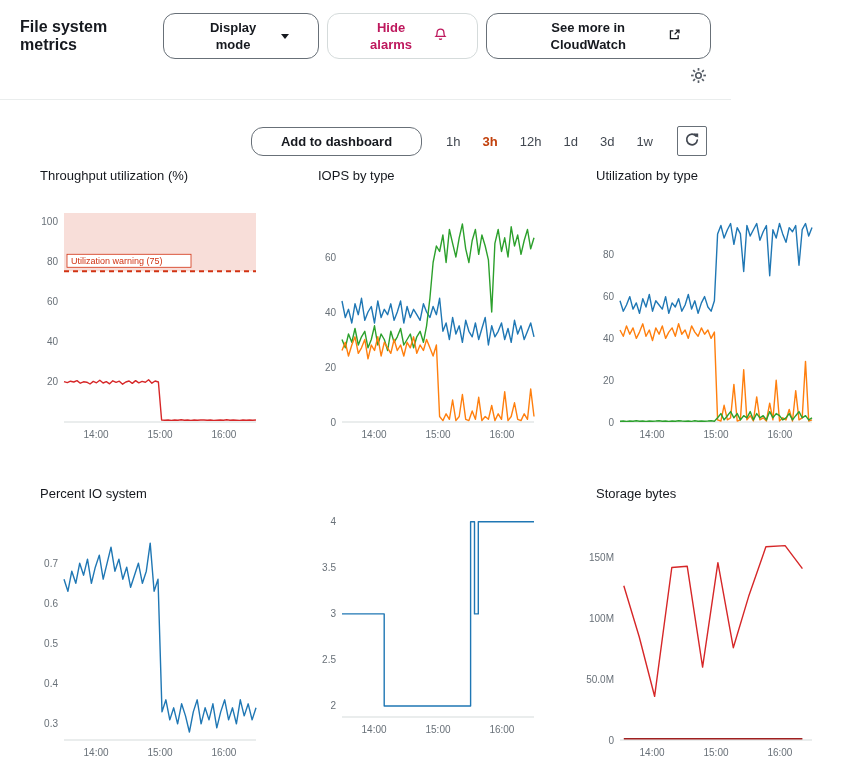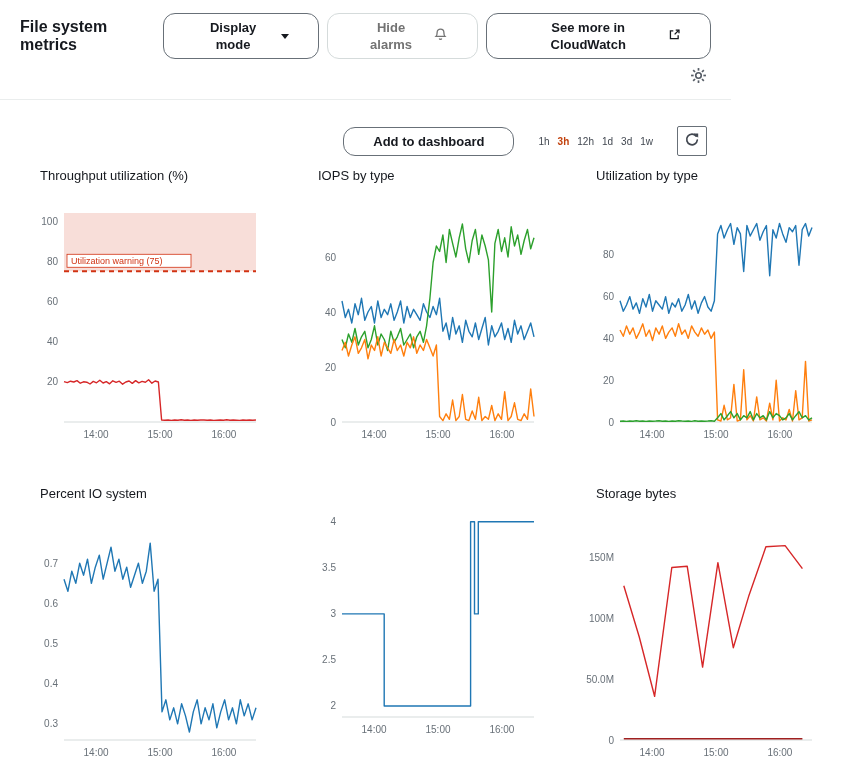--- a/index.html
+++ b/index.html
@@ -17,21 +17,21 @@
   .page-title { font-size: 16px; font-weight: 700; color: #16191f; }
   .header-actions { display: flex; gap: 8px; align-items: center; }
 
   .btn {
     display: inline-flex; align-items: center; gap: 8px;
     padding: 5px 29px; background: #fff;
     border: 1px solid #687078; border-radius: 12px;
     color: #16191f; font-weight: 700; font-size: 13px;
     font-family: inherit; cursor: pointer; line-height: 17px;
   }
-  .btn.disabled { color: #737373; border-color: #d5dbdb; cursor: default; }
+  .btn.disabled { color: #be185d; border-color: #d5dbdb; cursor: default; }
 
   .caret {
     display: inline-block; width: 0; height: 0;
     border-left: 4px solid transparent; border-right: 4px solid transparent;
     border-top: 5px solid currentColor;
   }
 
   .header-sub { display: flex; justify-content: flex-end; padding: 2px 22px 10px 0; }
   .icon-btn {
     background: #fff; border: none; padding: 2px; cursor: pointer;
@@ -43,21 +43,21 @@
   }
 
   .divider { border-bottom: 1px solid #eaeded; }
 
   main { padding: 26px 24px 0 24px; }
 
   .toolbar {
     display: flex; justify-content: flex-end; align-items: center;
     gap: 24px; margin-bottom: 12px;
   }
-  .time-ranges { display: flex; gap: 8px; font-size: 10px; color: #414750; align-items: center; }
+  .time-ranges { display: flex; gap: 22px; font-size: 13px; color: #414750; align-items: center; }
   .time-range { cursor: pointer; }
   .time-range.selected { color: #c2410c; font-weight: 700; }
 
   .charts-grid {
     display: grid; grid-template-columns: repeat(3, 1fr);
     column-gap: 36px; row-gap: 40px; margin-top: 4px;
   }
   .chart-title { font-size: 13px; color: #16191f; margin-bottom: 8px; margin-left: 16px; }
   .chart svg { display: block; overflow: visible; }
   .chart svg text { font-family: "Liberation Sans", sans-serif; }

